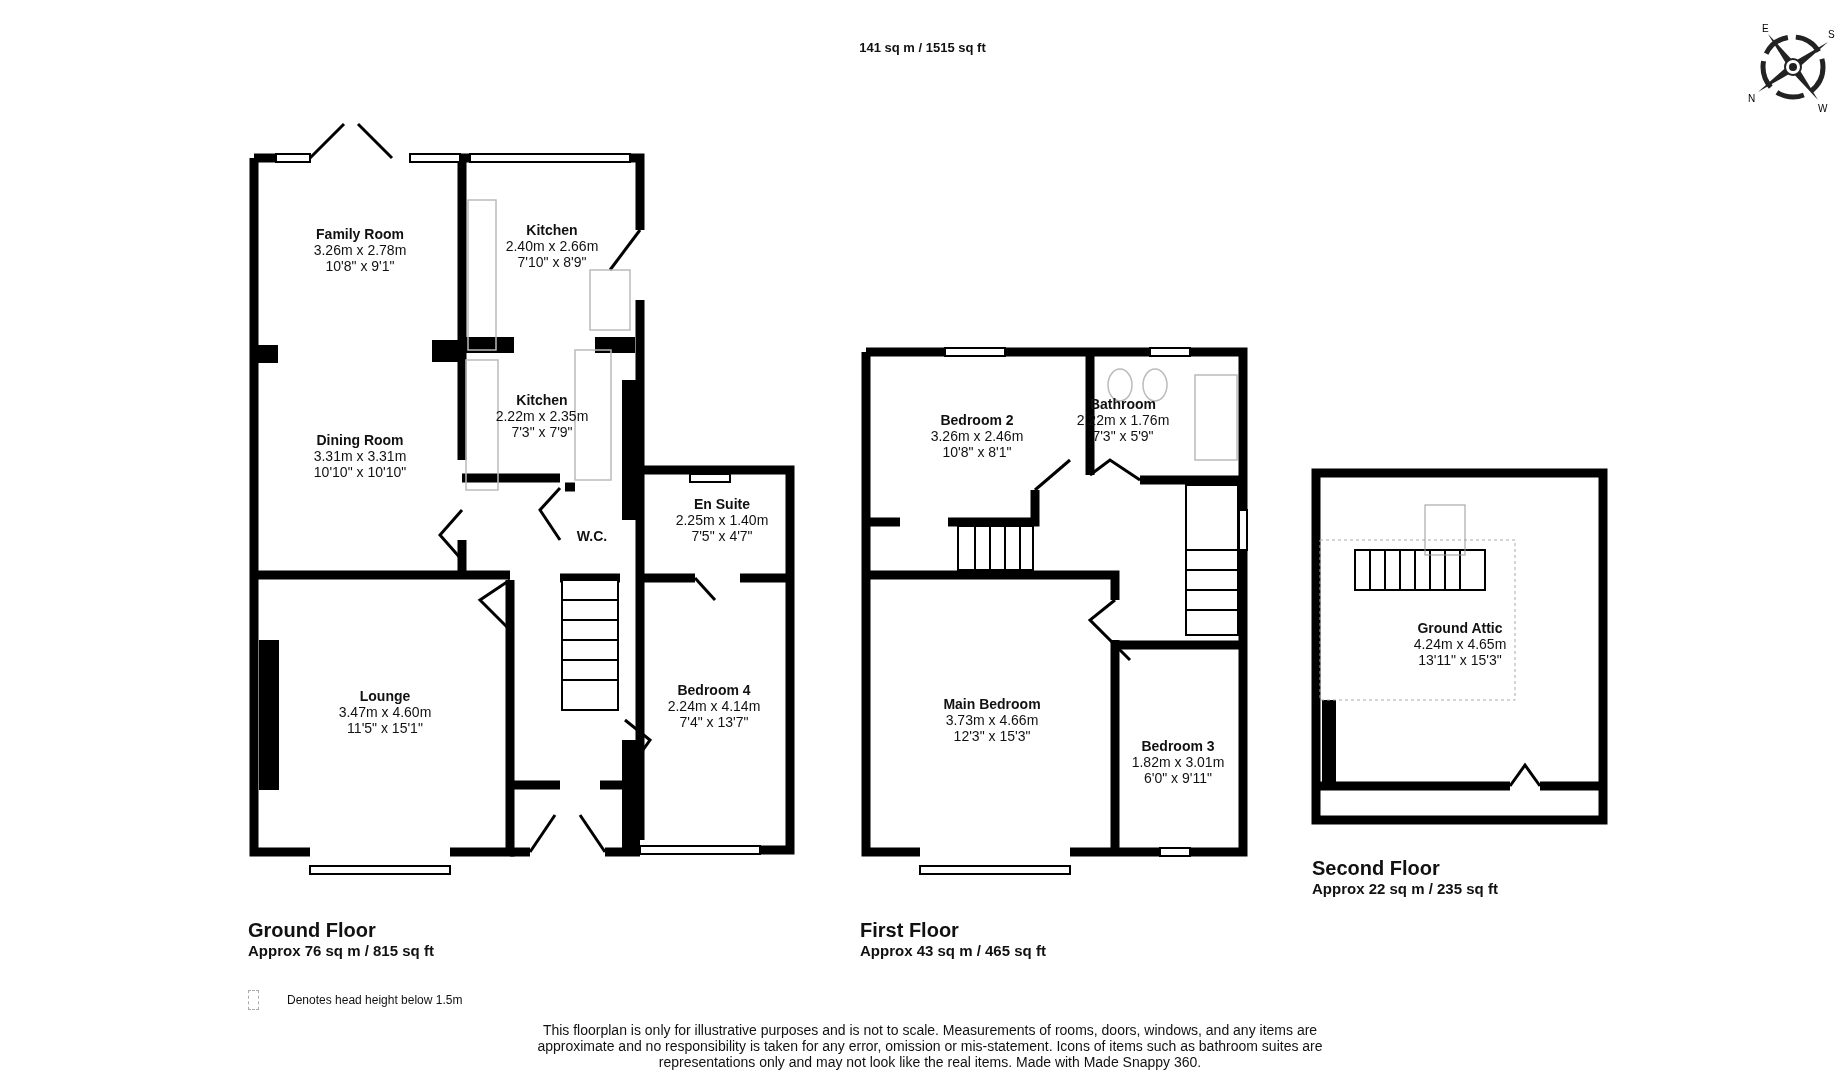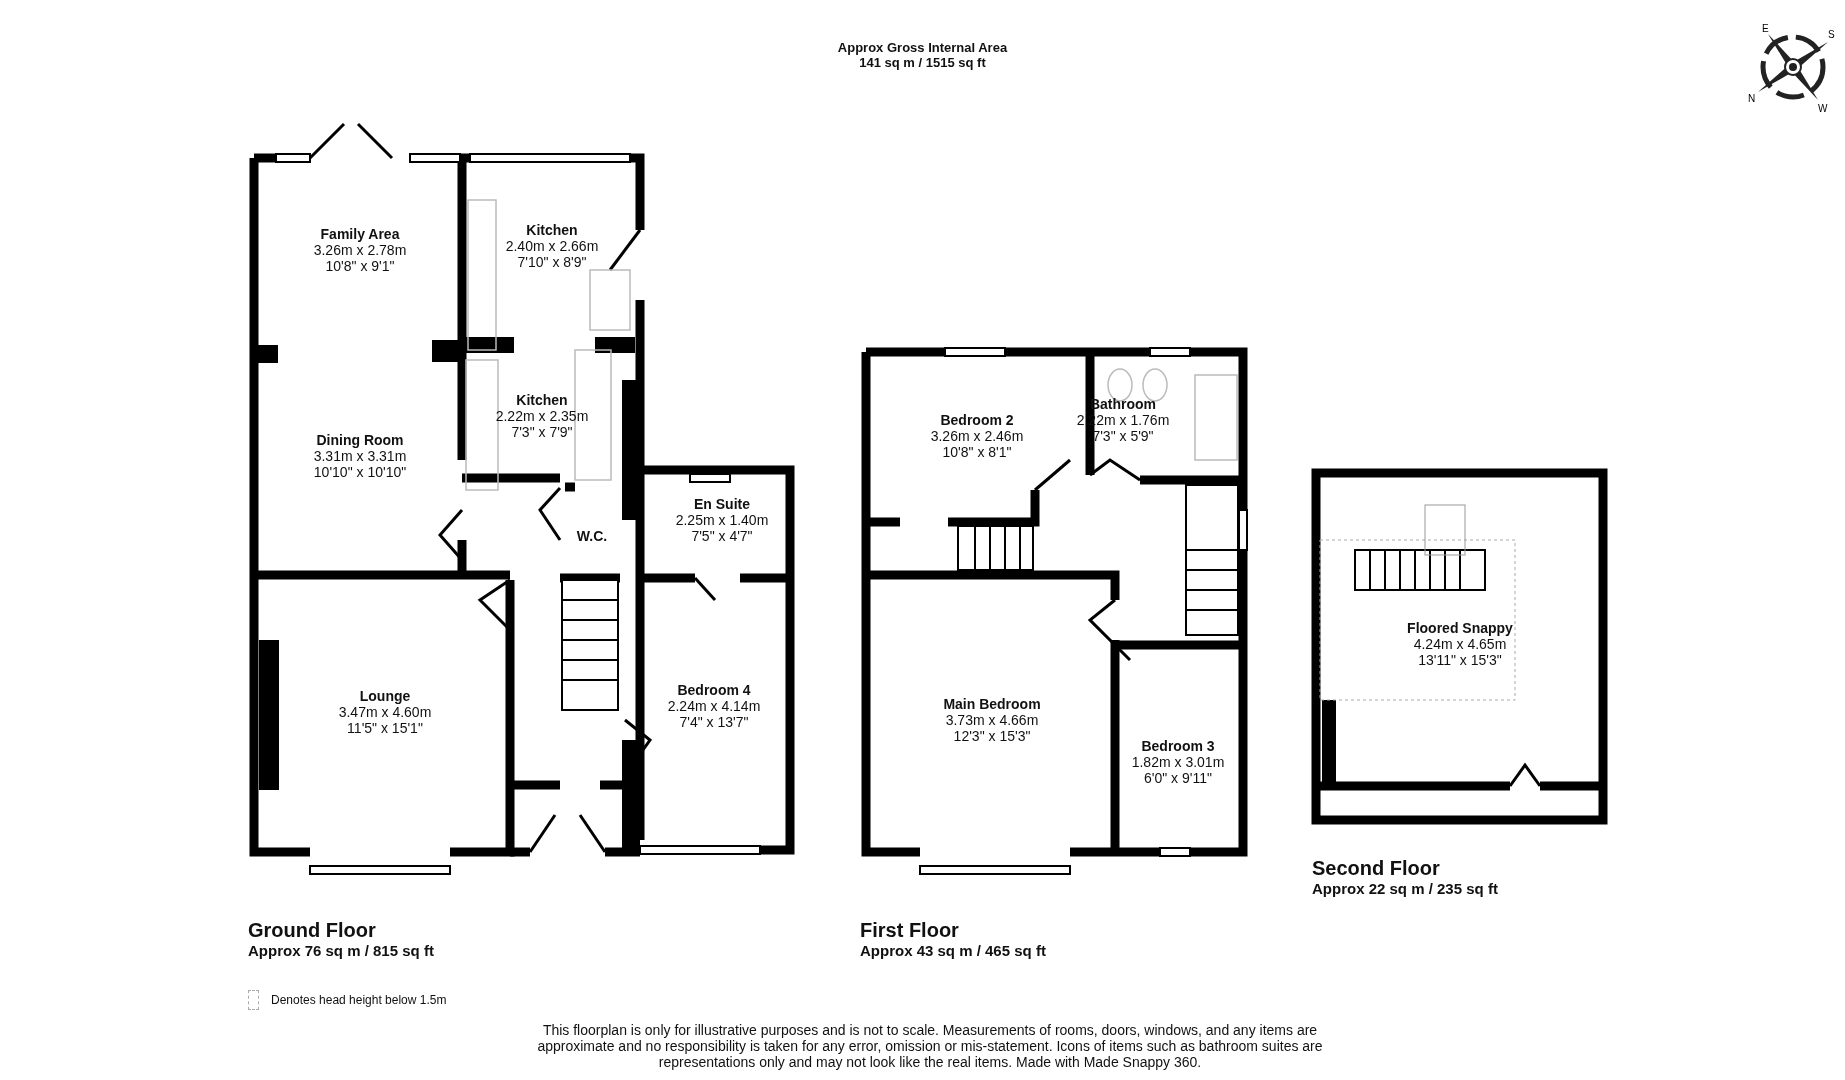--- a/index.html
+++ b/index.html
@@ -6,29 +6,28 @@
   body { width:1845px; height:1080px; position:relative; overflow:hidden; font-family:"Liberation Sans", sans-serif; color:#111; }
   .abs { position:absolute; }
   .title { left:0; width:1845px; top:40px; text-align:center; font-weight:bold; font-size:13px; line-height:15px; }
   .compass { left:1748px; top:22px; width:90px; height:90px; }
   svg.plan { position:absolute; left:0; top:0; width:1845px; height:1080px; }
   .room { position:absolute; text-align:center; font-size:14px; line-height:16px; white-space:nowrap; transform:translateX(-50%); }
   .room .rn { font-weight:bold; }
   .floor-label { position:absolute; }
   .floor-label .fn { font-size:20px; line-height:24px;font-weight:bold; }
   .floor-label .fa { font-size:15px; font-weight:bold; }
-  .legend { left:248px; top:990px; font-size:12px; display:flex; align-items:center; gap:12px; }
+  .legend { left:248px; top:990px; font-size:12px; display:flex; align-items:center; gap:28px; }
   .legend .box { width:9px; height:18px; border:1px dashed #aaa; }
   .disclaimer { left:530px; width:800px; top:1022px; text-align:center; font-size:14px; line-height:16px; }
 </style>
 </head>
 <body>
 
 <div class="abs title">
-  <div>Approx Gross Internal Area</div>
   <div>141 sq m / 1515 sq ft</div>
 </div>
 
 <svg class="abs compass" viewBox="0 0 90 90">
   <circle cx="45" cy="45" r="30" fill="none" stroke="#222" stroke-width="5" stroke-dasharray="28 8"></circle>
   <polygon points="10,70 42,42 48,48" fill="#222"></polygon>
   <polygon points="80,20 48,48 42,42" fill="#222"></polygon>
   <polygon points="20,12 48,42 42,48" fill="#222"></polygon>
   <polygon points="70,78 42,48 48,42" fill="#222"></polygon>
   <circle cx="45" cy="45" r="8" fill="#fff" stroke="#222" stroke-width="2"></circle>
@@ -161,21 +160,21 @@
     <line x1="1430" y1="550" x2="1430" y2="590"></line>
       <line x1="1445" y1="550" x2="1445" y2="590"></line>
     <line x1="1460" y1="550" x2="1460" y2="590"></line>
   </g>
   <rect x="1320" y="540" width="195" height="160" fill="none" stroke="#aaa" stroke-dasharray="3 3"></rect>
   <rect x="1425" y="505" width="40" height="50" fill="none" stroke="#999"></rect>
   <path d="M1510 786 L1525 765 L1540 786" fill="none" stroke="#000" stroke-width="3"></path>
 </svg>
 
 <div class="room" style="left:360px;top:226px;">
-  <div class="rn">Family Area</div>
+  <div class="rn">Family Room</div>
     <div>3.26m x 2.78m</div>
     <div>10'8" x 9'1"</div>
 </div>
 <div class="room" style="left:360px;top:432px;">
   <div class="rn">Dining Room</div>
     <div>3.31m x 3.31m</div>
     <div>10'10" x 10'10"</div>
 </div>
 <div class="room" style="left:552px;top:222px;">
   <div class="rn">Kitchen</div>
@@ -221,21 +220,21 @@
     <div>3.73m x 4.66m</div>
     <div>12'3" x 15'3"</div>
 </div>
 <div class="room" style="left:1178px;top:738px;">
   <div class="rn">Bedroom 3</div>
     <div>1.82m x 3.01m</div>
     <div>6'0" x 9'11"</div>
 </div>
 
 <div class="room" style="left:1460px;top:620px;">
-  <div class="rn">Floored Snappy</div>
+  <div class="rn">Ground Attic</div>
     <div>4.24m x 4.65m</div>
     <div>13'11" x 15'3"</div>
 </div>
 
 <div class="floor-label" style="left:248px;top:918px;">
   <div class="fn">Ground Floor</div>
     <div class="fa">Approx 76 sq m / 815 sq ft</div>
 </div>
 <div class="floor-label" style="left:860px;top:918px;">
   <div class="fn">First Floor</div>

